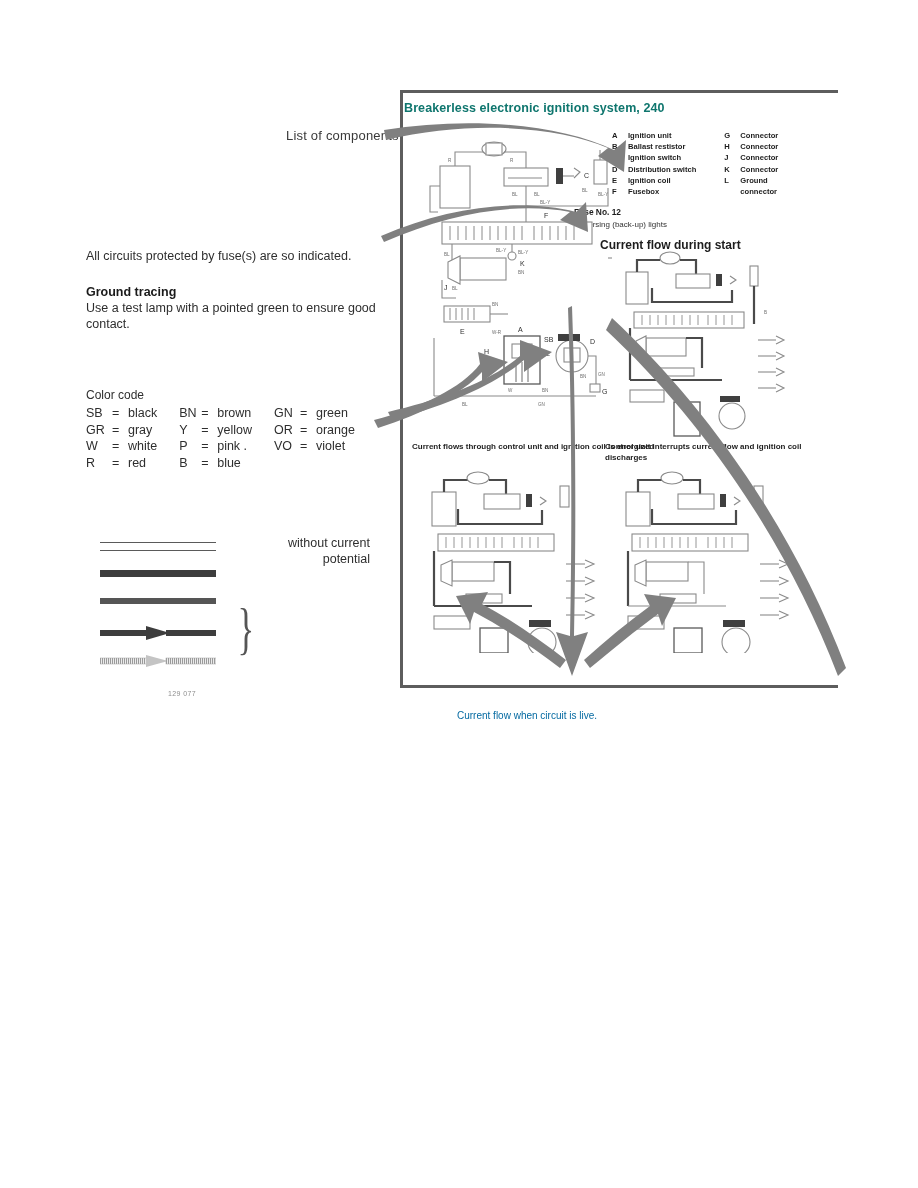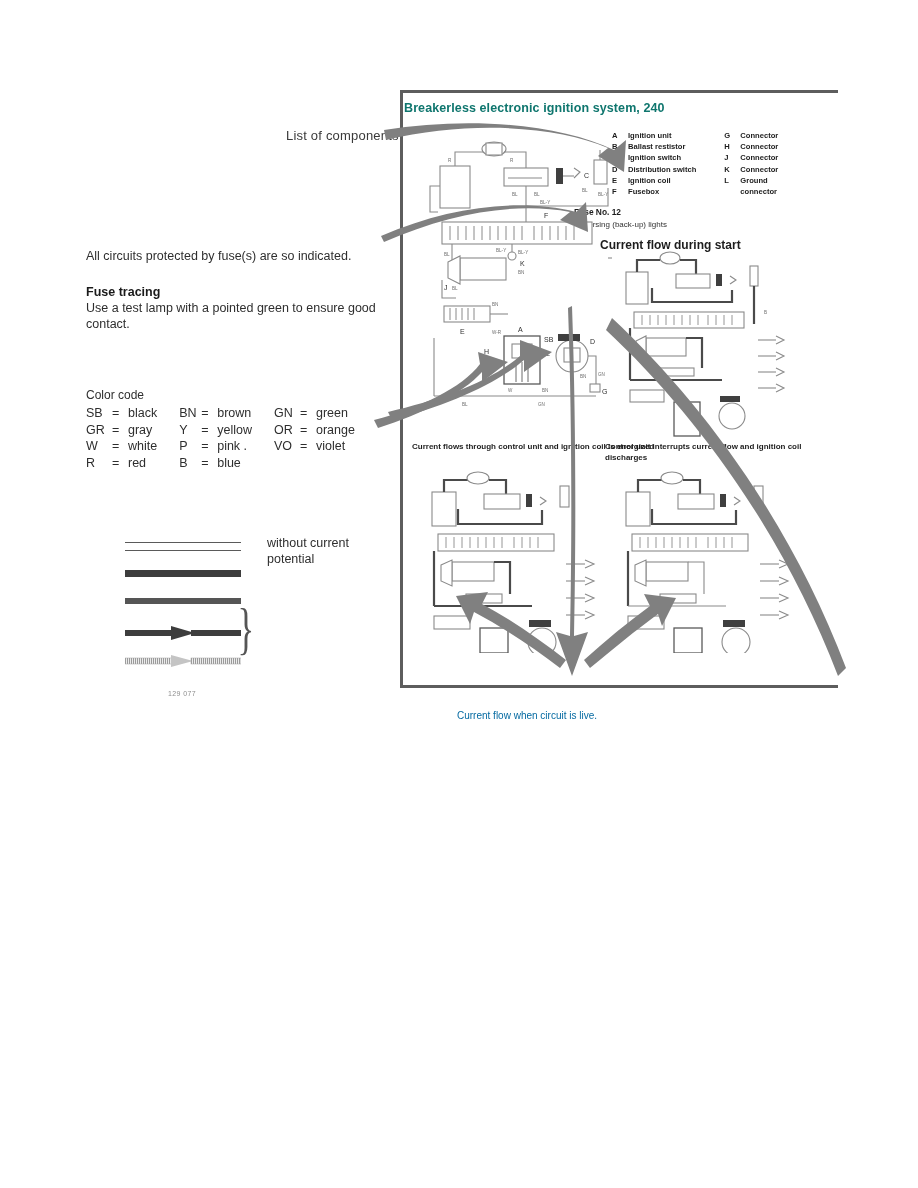--- a/index.html
+++ b/index.html
@@ -22,21 +22,21 @@
   .cc-cols{display:flex;}
   .cc-col{margin-right:22px;}
   .cc-row{display:flex;font-size:12.5px;line-height:16.5px;color:#2e2e2e;}
   .cc-ab{width:26px;}
   .cc-eq{width:16px;}
   .cc-nm{white-space:nowrap;}
   .cc-col.c2 .cc-ab{width:22px;}
   .cc-col.c3 .cc-ab{width:26px;}
 
   
-  #legend{left:125px;top:536px;width:270px;}
+  #legend{left:100px;top:536px;width:270px;text-align:right;}
   .lg-row{position:relative;height:28px;}
   .lg-sample{position:absolute;left:0;top:6px;width:116px;}
 
   
   .s-outline{height:7px;border-top:1.4px solid #5a5a5a;border-bottom:1.4px solid #5a5a5a;
              background:#fff;}
   .s-solid-dark{height:7px;background:#3d3d3d;}
   .s-solid-med{height:6px;background:#555;}
   .s-hatch-light{height:7px;
     background:repeating-linear-gradient(90deg,#888 0 1px,#e8e8e8 1px 2px);
@@ -91,21 +91,21 @@
   
   #arrows{position:absolute;left:0;top:0;width:918px;height:1188px;pointer-events:none;}
 </style>
 </head>
 <body>
 
 <div class="abs" id="list-of-components">List of components</div>
 
 <div class="abs" id="fuse-note">All circuits protected by fuse(s) are so indicated.</div>
 
-<div class="abs" id="fault-title">Fuse tracing</div>
+<div class="abs" id="fault-title">Ground tracing</div>
 <div class="abs" id="fault-body">Use a test lamp with a pointed green to ensure good contact.</div>
 
 <div class="abs" id="color-code">
   <div class="cc-title">Color code</div>
   <div class="cc-cols">
     <div class="cc-col c1">
       <div class="cc-row">
         <span class="cc-ab">SB</span>
         <span class="cc-eq">=</span>
         <span class="cc-nm">black</span>

